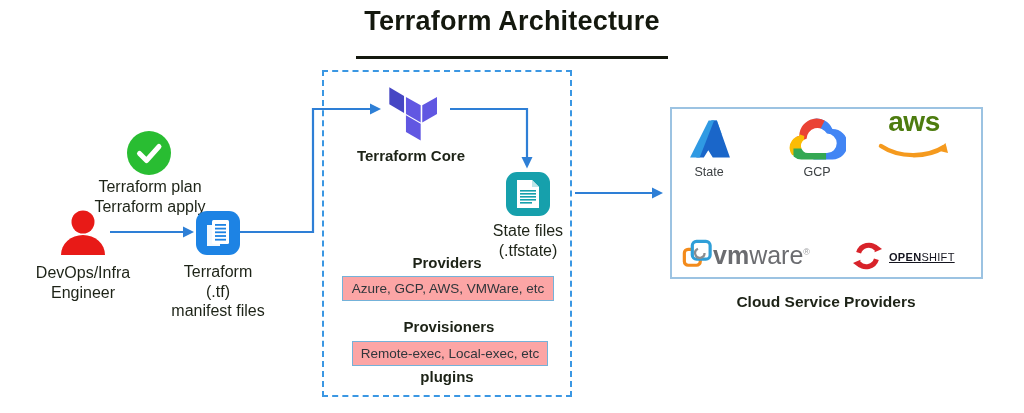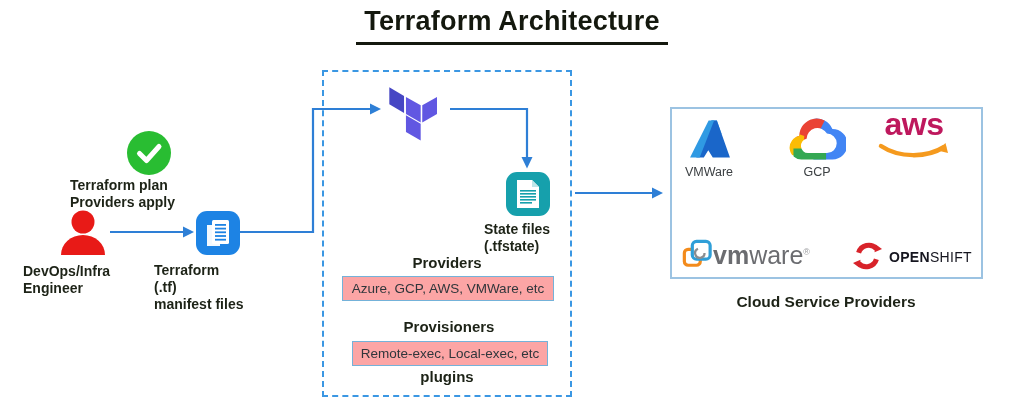--- a/index.html
+++ b/index.html
@@ -1,42 +1,42 @@
 <!DOCTYPE html>
 <html><head>
 <meta charset="utf-8">
 <style>
   html,body{margin:0;padding:0;background:#fff;}
   .stage{position:relative;width:1024px;height:413px;background:#ffffff;
          font-family:"Liberation Sans",sans-serif;overflow:hidden;}
   .abs{position:absolute;}
-  .lbl{font-weight:700;color:#1d2317;text-align:left;line-height:1.22;font-size:14px;}
+  .lbl{font-weight:400;color:#1d2317;text-align:center;line-height:1.22;font-size:16px;}
   .lbl span{display:block;}
   .heading{font-weight:700;color:#1d2317;text-align:center;font-size:15px;}
   .title-wrap{top:6px;left:0;right:0;text-align:center;}
   .title{display:inline-block;font-size:27px;font-weight:800;color:#14180e;
-         border-bottom:3px solid #14180e;padding:0 8px 5px 8px;letter-spacing:.2px;}
+         border-bottom:3px solid #14180e;padding:0 8px 19px 8px;letter-spacing:.2px;}
   .dashed-panel{left:322px;top:70px;width:250px;height:327px;
                 border:2px dashed #3b97e3;box-sizing:border-box;background:transparent;}
   .cloud-panel{left:670px;top:107px;width:313px;height:172px;
                border:2px solid #9cc3e2;box-sizing:border-box;background:#fff;}
   .value-box{border:1.6px solid #74b2d9;box-sizing:border-box;background:#fca5a5;
              color:#30363b;font-size:13.5px;text-align:center;
              display:flex;align-items:center;justify-content:center;}
   .icon-tile{border-radius:11px;display:flex;align-items:center;justify-content:center;}
   .tile-blue{background:#1d83e4;}
   .tile-teal{background:#16a0ac;}
   .provider-label{font-size:12.5px;color:#3c4043;text-align:center;font-weight:400;}
-  .aws-word{font-size:32px;font-weight:800;color:#be185d;letter-spacing:-.5px;
+  .aws-word{font-size:28px;font-weight:800;color:#4d7c0f;letter-spacing:-.5px;
             text-align:center;line-height:1;}
   .vmware-word{font-size:25px;color:#6b6c70;line-height:30px;white-space:nowrap;}
   .vmware-word .b{font-weight:700;}
   .vmware-word .r{font-weight:400;}
   .vmware-word sup{font-size:9px;color:#9a9b9e;}
-  .os-word{font-size:14px;color:#15151f;letter-spacing:.3px;line-height:18px;white-space:nowrap;}
+  .os-word{font-size:11px;color:#15151f;letter-spacing:.3px;line-height:18px;white-space:nowrap;text-decoration:underline;}
   .os-word .b{font-weight:800;}
   .os-word .r{font-weight:500;}
   svg{display:block;}
 </style>
 </head>
 <body>
 
 <div class="stage">
 
   <div class="abs title-wrap">
@@ -59,21 +59,21 @@
   </svg>
 
   <div class="abs" style="left:127px;top:131px;width:44px;height:44px">
     <svg width="44" height="44" viewBox="0 0 44 44">
       <circle cx="22" cy="22" r="22" fill="#29bd32"></circle>
       <path d="M12.5 22.5 L19.5 29.5 L32 15.5" stroke="#fff" stroke-width="5" fill="none" stroke-linecap="round" stroke-linejoin="round"></path>
     </svg>
   </div>
   <div class="abs lbl" style="left:70px;top:177px;width:160px">
     <span>Terraform plan</span>
-    <span>Providers apply</span>
+    <span>Terraform apply</span>
   </div>
 
   <div class="abs" style="left:59px;top:208px;width:48px;height:48px">
     <svg width="48" height="48" viewBox="0 0 48 48">
       <circle cx="24" cy="14" r="11.5" fill="#e81a17"></circle>
       <path d="M2 47 a22 20 0 0 1 44 0 z" fill="#e81a17"></path>
     </svg>
   </div>
   <div class="abs lbl" style="left:23px;top:263px;width:120px">
     <span>DevOps/Infra</span>
@@ -102,20 +102,21 @@
   <div class="abs dashed-panel"></div>
 
   <div class="abs" style="left:384px;top:79px;width:58px;height:64px">
     <svg width="58" height="64" viewBox="0 0 90 100">
       <polygon points="8,13 31,26.5 31,53 8,39.5" fill="#4646c4"></polygon>
       <polygon points="34,28 57,41.2 57,67.8 34,54.5" fill="#6157e2"></polygon>
       <polygon points="59.5,41.2 82.5,28 82.5,54.5 59.5,67.8" fill="#6157e2"></polygon>
       <polygon points="34,56.5 57,69.8 57,96 34,82.7" fill="#6157e2"></polygon>
     </svg>
   </div>
+  <div class="abs heading" style="left:336px;top:147px;width:150px">Terraform Core</div>
 
   <div class="abs icon-tile tile-teal" style="left:506px;top:172px;width:44px;height:44px">
     <svg width="26" height="30" viewBox="0 0 26 30">
       <path d="M2 1 h15 l7 7 v21 h-22 z" fill="#fff"></path>
       <path d="M17 1 l7 7 h-7 z" fill="#bfe6e8"></path>
       <g fill="#16a0ac">
         <rect x="5" y="11" width="16" height="1.6"></rect>
         <rect x="5" y="14" width="16" height="1.6"></rect>
         <rect x="5" y="17" width="16" height="1.6"></rect>
         <rect x="5" y="20" width="16" height="1.6"></rect>
@@ -138,21 +139,21 @@
 
   <div class="abs cloud-panel"></div>
 
   <div class="abs" style="left:688px;top:115px;width:44px;height:48px">
     <svg width="44" height="48" viewBox="0 0 64 60">
       <polygon points="34,3 42,3 49,23 41,21" fill="#41b3ea"></polygon>
       <polygon points="34,3 42,3 61,57 36,57 29.5,46.5 23,57 12,57" fill="#1a66c9"></polygon>
       <polygon points="30,3 38,3 17,57 3,57" fill="#2f9ae3"></polygon>
     </svg>
   </div>
-  <div class="abs provider-label" style="left:683px;top:165px;width:52px">VMWare</div>
+  <div class="abs provider-label" style="left:683px;top:165px;width:52px">State</div>
 
   <div class="abs" style="left:788px;top:117px;width:58px;height:45px">
     <svg width="58" height="45" viewBox="0 0 64 48">
       <defs>
         <clipPath id="gcpc">
           <path d="M49 46 H15 a13 13 0 0 1 -2.5 -25.8 A19 19 0 0 1 49 12.5 a16.5 16.5 0 0 1 0 33.5 z"></path>
         </clipPath>
       </defs>
       <g clip-path="url(#gcpc)">
         <rect x="28" y="0" width="36" height="48" fill="#4285F4"></rect>

